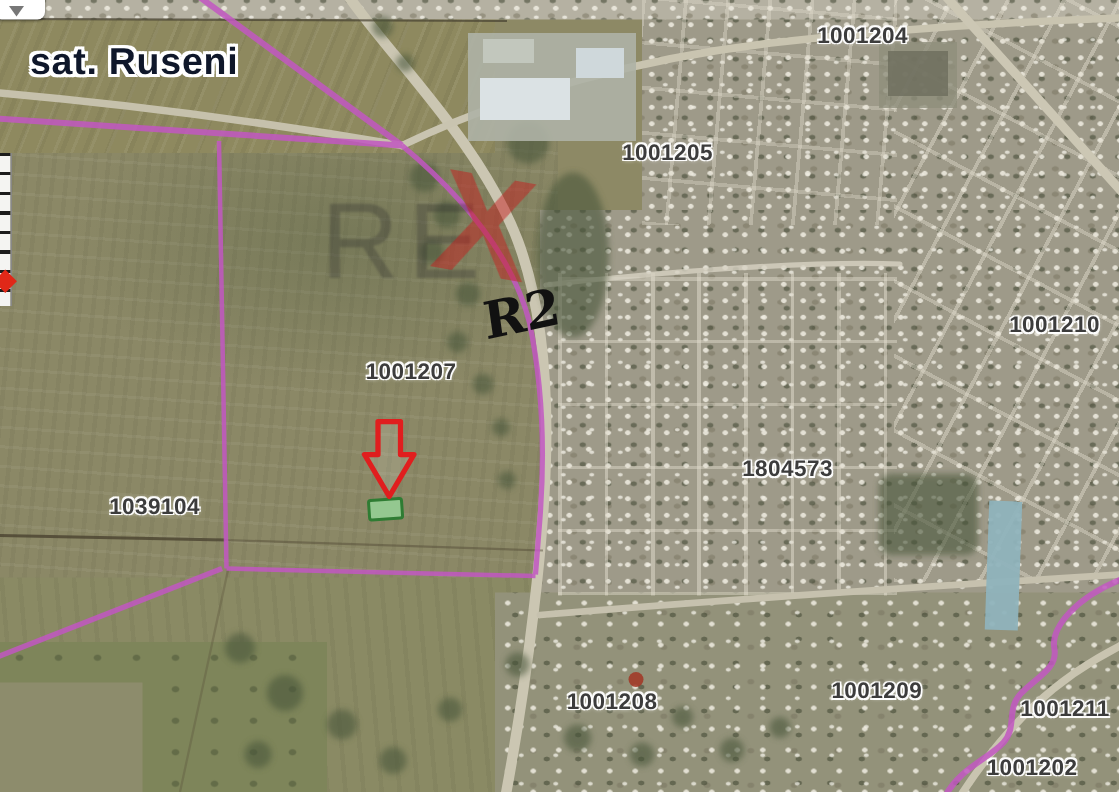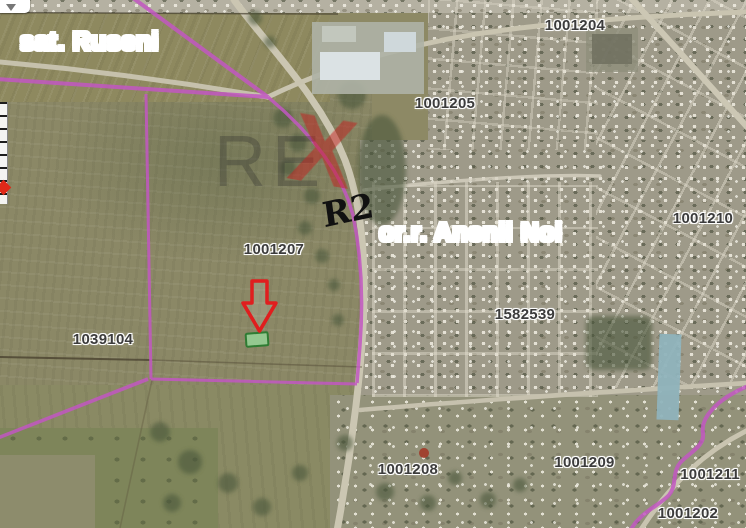--- a/index.html
+++ b/index.html
@@ -40,21 +40,21 @@
                      repeating-linear-gradient(0deg,rgba(226,221,206,.45) 0 2.5px,transparent 2.5px 42px);}
   #gridD{left:596px;top:0;width:150px;height:388px;
     background-image:repeating-linear-gradient(118deg,rgba(226,221,206,.45) 0 2.5px,transparent 2.5px 33px),
                      repeating-linear-gradient(28deg,rgba(226,221,206,.4) 0 2.5px,transparent 2.5px 44px);}
   #gridTR{left:428px;top:0;width:170px;height:150px;
     background-image:repeating-linear-gradient(95deg,rgba(226,221,206,.4) 0 2.5px,transparent 2.5px 28px),
                      repeating-linear-gradient(5deg,rgba(226,221,206,.35) 0 2.5px,transparent 2.5px 30px);}
 
   svg.overlay{position:absolute;left:0;top:0;pointer-events:none;}
 
-  .label-big{position:absolute;font-weight:700;font-size:25px;color:#ffffff;letter-spacing:.5px;white-space:nowrap;
+  .label-big{position:absolute;font-weight:700;font-size:25px;color:#0f172a;letter-spacing:.5px;white-space:nowrap;
     text-shadow:-2px -2px 0 #fff,2px -2px 0 #fff,-2px 2px 0 #fff,2px 2px 0 #fff,
                 -2px 0 0 #fff,2px 0 0 #fff,0 -2px 0 #fff,0 2px 0 #fff;text-align:right;}
   #villageLabel{left:20px;top:27px;}
   #townLabel{left:379px;top:218px;}
   .r2-label{position:absolute;left:322px;top:190px;font-family:"DejaVu Serif",serif;
     font-size:34px;font-weight:700;color:#111;transform:rotate(-12deg) skewX(-4deg);}
 
   .parcel-label{position:absolute;transform:translate(-50%,-50%);font-size:15px;font-weight:700;
     color:#3c3c3c;letter-spacing:.3px;white-space:nowrap;
     text-shadow:-1px -1px 0 rgba(255,255,255,.95),1px -1px 0 rgba(255,255,255,.95),
@@ -169,29 +169,28 @@
     <g>
       <rect x="246" y="333" width="22" height="13" rx="1.5" transform="rotate(-4 257 339)" stroke-width="2" fill="#94c890" stroke="#2f7c33"></rect>
       <path d="M252,281 L267,281 L267,303 L276,303 L259.5,331 L243,303 L252,303 Z" fill="rgba(255,255,255,0.13)" stroke-width="3.5" stroke-linejoin="round" stroke="#e01e1e"></path>
     </g>
   </svg>
 
   <div class="wm-text">RE</div>
   <div class="wm-x">X</div>
 
   <div class="label-big" id="villageLabel">sat. Ruseni</div>
-  <div class="label-big" id="townLabel">or.r. Anenii Noi</div>
   <div class="r2-label">R2</div>
 
   <div>
       <span class="parcel-label" style="left: 575px; top: 24px;">1001204</span>
       <span class="parcel-label" style="left: 429px; top: 102px; padding-left: 32px;">1001205</span>
       <span class="parcel-label" style="left: 259px; top: 248px; padding-left: 30px;">1001207</span>
       <span class="parcel-label" style="left: 103px; top: 338px;">1039104</span>
-      <span class="parcel-label" style="left: 525px; top: 313px;">1582539</span>
+      <span class="parcel-label" style="left: 525px; top: 313px;">1804573</span>
       <span class="parcel-label" style="left: 408px; top: 468px;">1001208</span>
       <span class="parcel-label" style="left: 578px; top: 461px; padding-left: 13px;">1001209</span>
       <span class="parcel-label" style="left: 703px; top: 217px;">1001210</span>
       <span class="parcel-label" style="left: 710px; top: 451px; margin-top: 22px;">1001211</span>
       <span class="parcel-label" style="left: 688px; top: 512px;">1001202</span>
     </div>
 
   <div class="ruler">
     <div class="ruler-marker"></div>
   </div>

